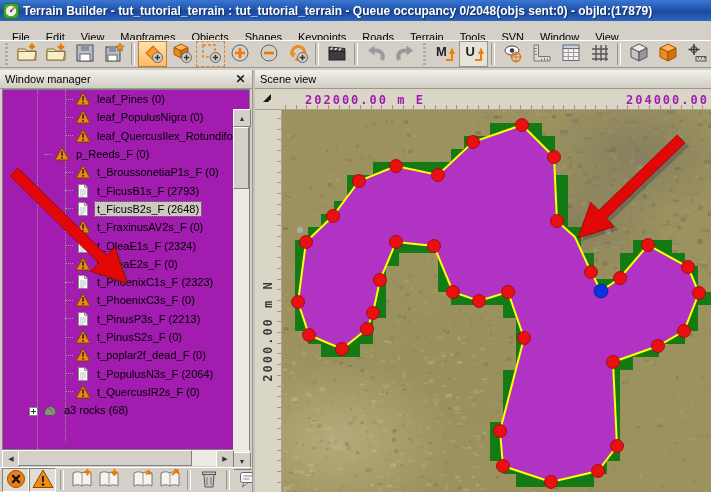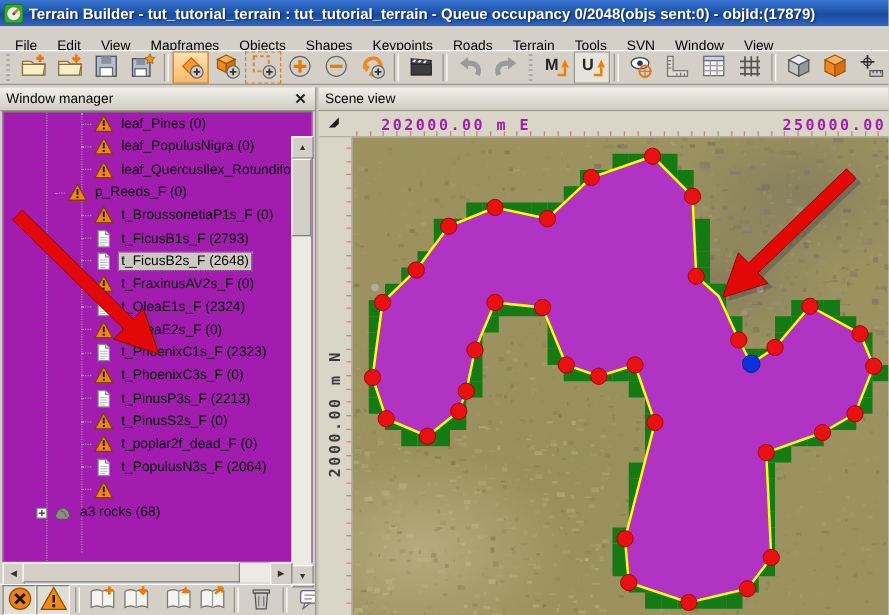--- a/index.html
+++ b/index.html
@@ -440,20 +440,21 @@
                 </svg></span>
               <span class="tlabel">t_PopulusN3s_F (2064)</span>
             </div>
             <div class="trow" style="padding-left: 62px;">
               <span class="stub"></span>
               <span class="ticon"><svg width="16" height="16" viewBox="0 0 16 16">
                   <polygon points="8,1.5 15,14 1,14" fill="#f08612" stroke="#7a4200"></polygon>
                   <rect x="7.2" y="5.2" width="1.6" height="4.6" fill="#222"></rect>
                   <rect x="7.2" y="11" width="1.6" height="1.6" fill="#222"></rect>
                 </svg></span>
+              <span class="tlabel">t_QuercusIR2s_F (0)</span>
             </div>
             <div class="trow" style="padding-left: 26px;">
               <span class="expander"><svg width="9" height="9">
                   <rect x="0.5" y="0.5" width="8" height="8" fill="#fff" stroke="#848284"></rect>
                   <path d="M2 4.5h5M4.5 2v5" stroke="#333"></path>
                 </svg></span>
               <span class="ticon"><svg width="16" height="16" viewBox="0 0 16 16">
                   <path d="M2 11l2.5-5L9 4l4 3 1 4-2.5 2.5H4z" fill="#8f8e86" stroke="#55544e"></path>
                   <path d="M6 6.5l3 1 2 4" stroke="#6a6960" fill="none"></path>
                 </svg></span>
@@ -538,21 +539,21 @@
 
     <div class="scene">
       <div class="paneltitle">
         <span>Scene view</span>
       </div>
       <div class="rulertop" id="rulertop">
         <svg class="cornerarrow" width="10" height="10">
           <polygon points="1,9 9,1 9,6 6,9" fill="#1a1a1a"></polygon>
         </svg>
         <span class="rlabel" style="left:50px;">202000.00 m E</span>
-        <span class="rlabel" style="right:2px;">250000.00</span>
+        <span class="rlabel" style="right:2px;">204000.00</span>
       <div class="tick" style="left: 30px; bottom: 0px; width: 1px; height: 4px;"></div>
           <div class="tick" style="left: 40.7px; bottom: 0px; width: 1px; height: 4px;"></div>
           <div class="tick" style="left: 51.4px; bottom: 0px; width: 1px; height: 4px;"></div>
           <div class="tick" style="left: 62.1px; bottom: 0px; width: 1px; height: 4px;"></div>
           <div class="tick" style="left: 72.8px; bottom: 0px; width: 1px; height: 4px;"></div>
           <div class="tick" style="left: 83.5px; bottom: 0px; width: 1px; height: 4px;"></div>
           <div class="tick" style="left: 94.2px; bottom: 0px; width: 1px; height: 4px;"></div>
           <div class="tick" style="left: 104.9px; bottom: 0px; width: 1px; height: 4px;"></div>
           <div class="tick" style="left: 115.6px; bottom: 0px; width: 1px; height: 4px;"></div>
           <div class="tick" style="left: 126.3px; bottom: 0px; width: 1px; height: 4px;"></div>

